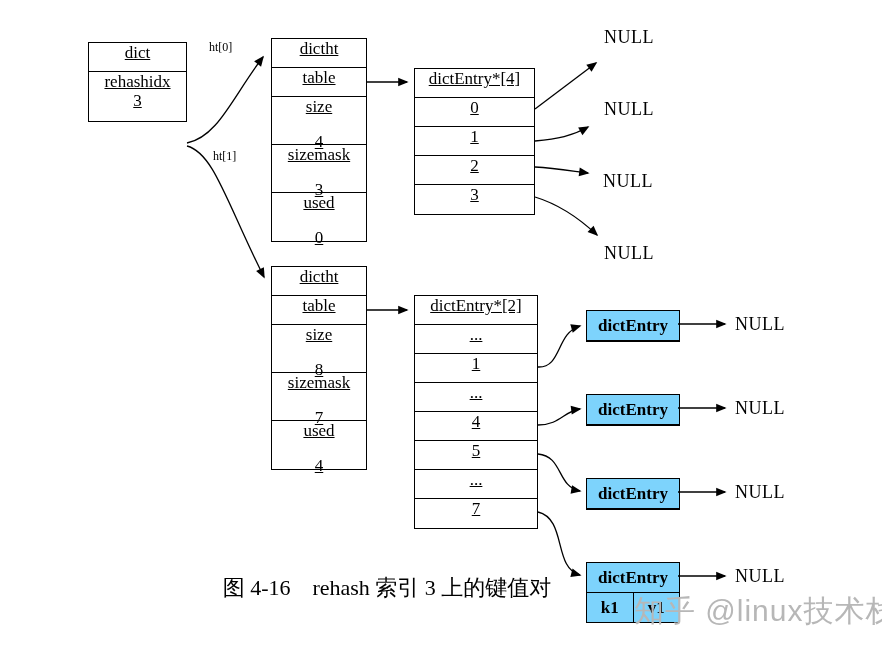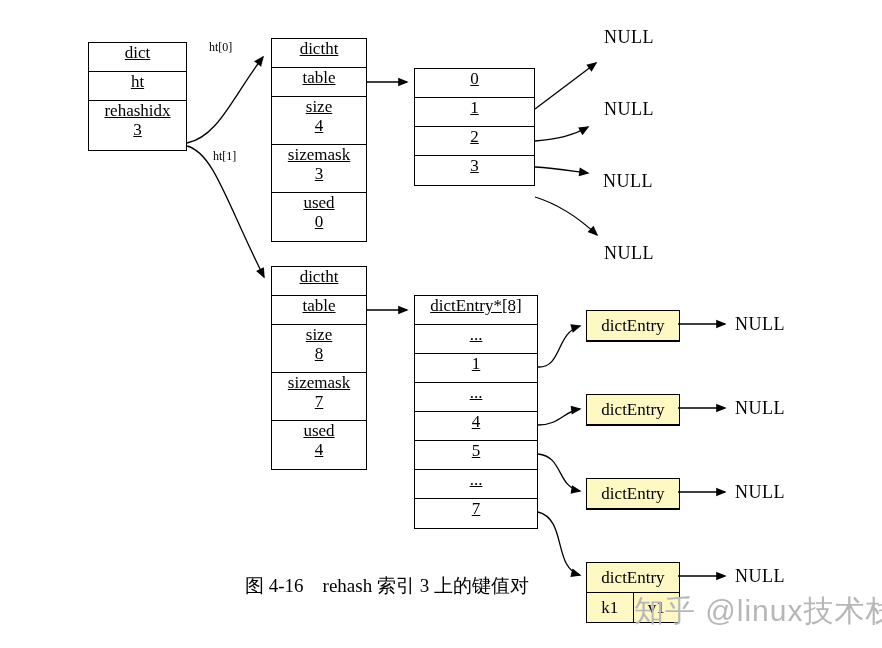--- a/index.html
+++ b/index.html
@@ -9,50 +9,47 @@
   }
   .vtable {
     position:absolute; background:#fff; border:1px solid #000;
     font-size:17px; text-align:center; box-sizing:content-box; z-index:2;
   }
   .vtable .cell {
     border-bottom:1px solid #000; display:flex; flex-direction:column;
     justify-content:flex-start; line-height:1.12; box-sizing:border-box;text-decoration:underline;
   }
   .vtable .cell:last-child { border-bottom:none; }
-  .h29 { height:29px; } .h48 { height:48px; } .h49 { height:49px; }
-  .entry { position:absolute; width:92px; background:#fef9c3; border:1px solid #000;
-    font-size:17px; text-align:center; z-index:2; }
+  .h29 { height:29px; } .h48 { height:48px;gap:16px; } .h49 { height:49px; }
+  .entry { position:absolute; width:92px; background:#7dd3fc; border:1px solid #000;
+    font-size:17px; text-align:center; z-index:2;font-weight:bold; }
   .entry .ehead { height:29px; border-bottom:1px solid #000; display:flex;
     align-items:center; justify-content:center; }
   .entry .kv { display:flex; height:29px; }
   .entry .kv .k { width:50%; border-right:1px solid #000; display:flex;
     align-items:center; justify-content:center; }
   .entry .kv .v { width:50%; display:flex; align-items:center; justify-content:center; }
   .null-label { position:absolute; font-size:18px; z-index:2; letter-spacing:0.5px; }
   .edge-label { position:absolute; font-size:12px; z-index:2; }
   .caption { position:absolute; left:205px; top:573px; width:364px;
-    text-align:center; font-size:19px; z-index:2; }
+    text-align:center; font-size:22px; z-index:2; }
   .watermark { position:absolute; left:634px; top:591px; font-size:30px;
     font-family:"Liberation Sans", sans-serif; color:#b7b7b7; z-index:5;
     white-space:nowrap; letter-spacing:1px; }
   svg.wires { position:absolute; left:0; top:0; z-index:3; pointer-events:none; }
 </style>
 </head>
 <body>
 
 <div class="canvas">
 
   <div class="vtable" style="left:88px; top:42px; width:97px;">
     <div class="cell h29">
         <div>dict</div>
       </div>
-    <div class="cell h29">
-        <div>ht</div>
-      </div>
     <div class="cell h49">
       <div>rehashidx</div>
       <div>3</div>
     </div>
   </div>
 
   <div class="edge-label" style="left:209px; top:40px;">ht[0]</div>
   <div class="edge-label" style="left:213px; top:149px;">ht[1]</div>
 
   <div class="vtable" style="left:271px; top:38px; width:94px;">
@@ -70,20 +67,23 @@
       <div>sizemask</div>
       <div>3</div>
     </div>
     <div class="cell h48">
       <div>used</div>
       <div>0</div>
     </div>
   </div>
 
   <div class="vtable" style="left:414px; top:68px; width:119px;">
+    <div class="cell h29">
+        <div>dictEntry*[4]</div>
+      </div>
     <div class="cell h29">
         <div>0</div>
       </div>
     <div class="cell h29">
         <div>1</div>
       </div>
     <div class="cell h29">
         <div>2</div>
       </div>
     <div class="cell h29">
@@ -112,21 +112,21 @@
       <div>7</div>
     </div>
     <div class="cell h48">
       <div>used</div>
       <div>4</div>
     </div>
   </div>
 
   <div class="vtable" style="left:414px; top:295px; width:122px;">
     <div class="cell h29">
-        <div>dictEntry*[8]</div>
+        <div>dictEntry*[2]</div>
       </div>
     <div class="cell h29">
         <div>...</div>
       </div>
     <div class="cell h29">
         <div>1</div>
       </div>
     <div class="cell h29">
         <div>...</div>
       </div>

